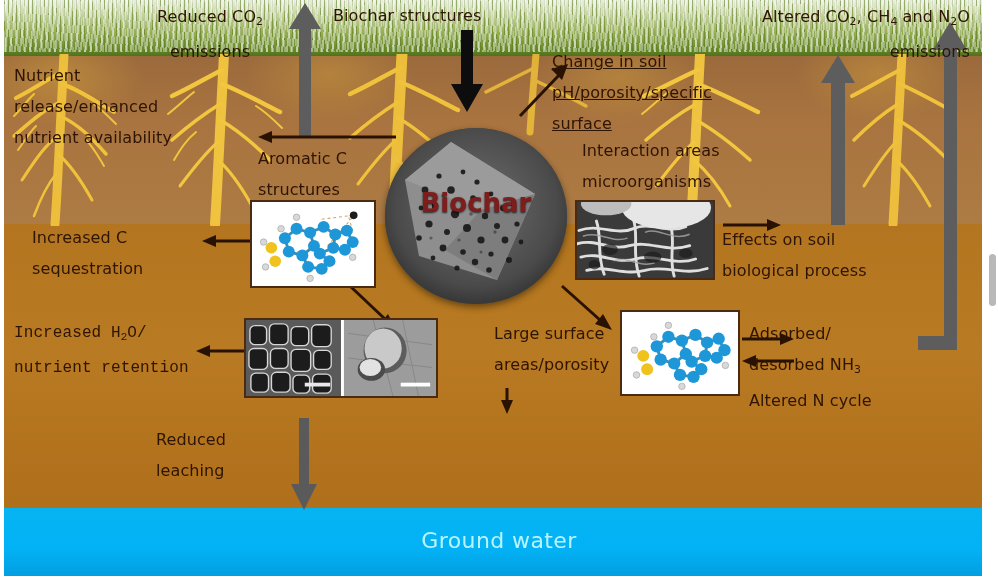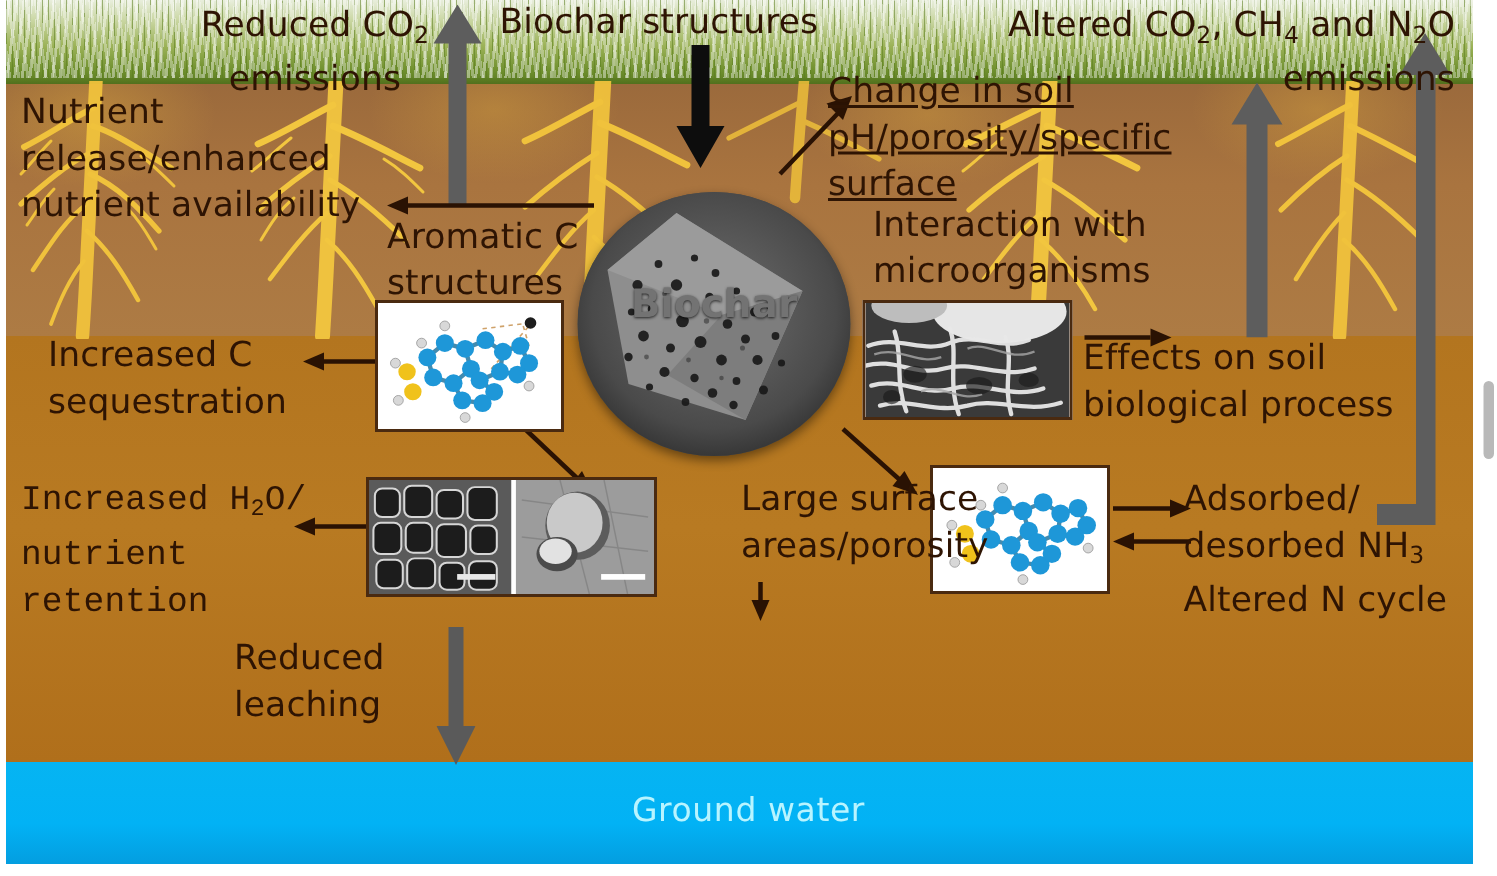--- a/index.html
+++ b/index.html
@@ -44,21 +44,21 @@
   #bottomwhite{top:576px;height:8px;background:#ffffff;}
 
   
   .root{position:absolute;pointer-events:none;}
   .root svg{display:block;}
 
   
   .txt{
     position:absolute;
     color:#2e1403;
-    font-size:23px;
+    font-size:16px;
     line-height:27px;
     font-weight:400;
     letter-spacing:.1px;
     white-space:pre-line;
   }
   .txt sub{font-size:.68em;vertical-align:-.28em;}
 
   
   .blockarrow{position:absolute;}
   .blockarrow svg{display:block;}
@@ -83,21 +83,21 @@
     left:385px;top:128px;width:182px;height:176px;
     border-radius:50%;
     overflow:hidden;
     box-shadow:0 3px 7px rgba(0,0,0,.45);
     background:#4c4c4c;
   }
   #biochar-circle svg{display:block;width:100%;height:100%;}
   #biochar-label{
     position:absolute;left:385px;top:188px;width:182px;
     text-align:center;
-    color:#737373;
+    color:#7f1d1d;
     font-size:26px;
     font-weight:700;
     text-shadow:0 1px 2px rgba(0,0,0,.75);
     pointer-events:none;
   }
 
   
   #gw-label{
     position:absolute;left:0;top:528px;width:998px;
     text-align:center;
@@ -540,35 +540,35 @@
 release/enhanced
 nutrient availability</div>
 
   <div class="txt" style="left:552px;top:46px;width:270px;line-height:31px;text-decoration:underline;">Change in soil
 pH/porosity/specific
 surface</div>
 
   <div class="txt" style="left:258px;top:143px;width:180px;line-height:31px;">Aromatic C
 structures</div>
 
-  <div class="txt" style="left:582px;top:135px;width:240px;line-height:31px;">Interaction with
+  <div class="txt" style="left:582px;top:135px;width:240px;line-height:31px;">Interaction areas
 microorganisms</div>
 
   <div class="txt" style="left:722px;top:224px;width:250px;line-height:31px;">Effects on soil
 biological process</div>
 
   <div class="txt" style="left:32px;top:222px;width:200px;line-height:31px;">Increased C
 sequestration</div>
 
   <div class="txt" style="left:14px;top:318px;width:240px;line-height:31px;font-family:Liberation Mono, monospace;">Increased H<sub>2</sub>O/<br>nutrient retention</div>
 
   <div class="txt" style="left:446px;top:318px;width:180px;line-height:31px;margin-left:48px;">Large surface
 areas/porosity</div>
 
-  <div class="txt" style="left:789px;top:318px;width:210px;line-height:31px;">Adsorbed/<br>desorbed NH<sub>3</sub><br>Altered N cycle</div>
+  <div class="txt" style="left:749px;top:318px;width:210px;line-height:31px;">Adsorbed/<br>desorbed NH<sub>3</sub><br>Altered N cycle</div>
 
   <div class="txt" style="left:156px;top:424px;width:190px;line-height:31px;">Reduced
 leaching</div>
 
 
   <div id="gw-label">Ground water</div>
 
   <div id="leftgutter"></div>
   <div id="rightgutter"></div>
   <div id="scrollbar"></div>

